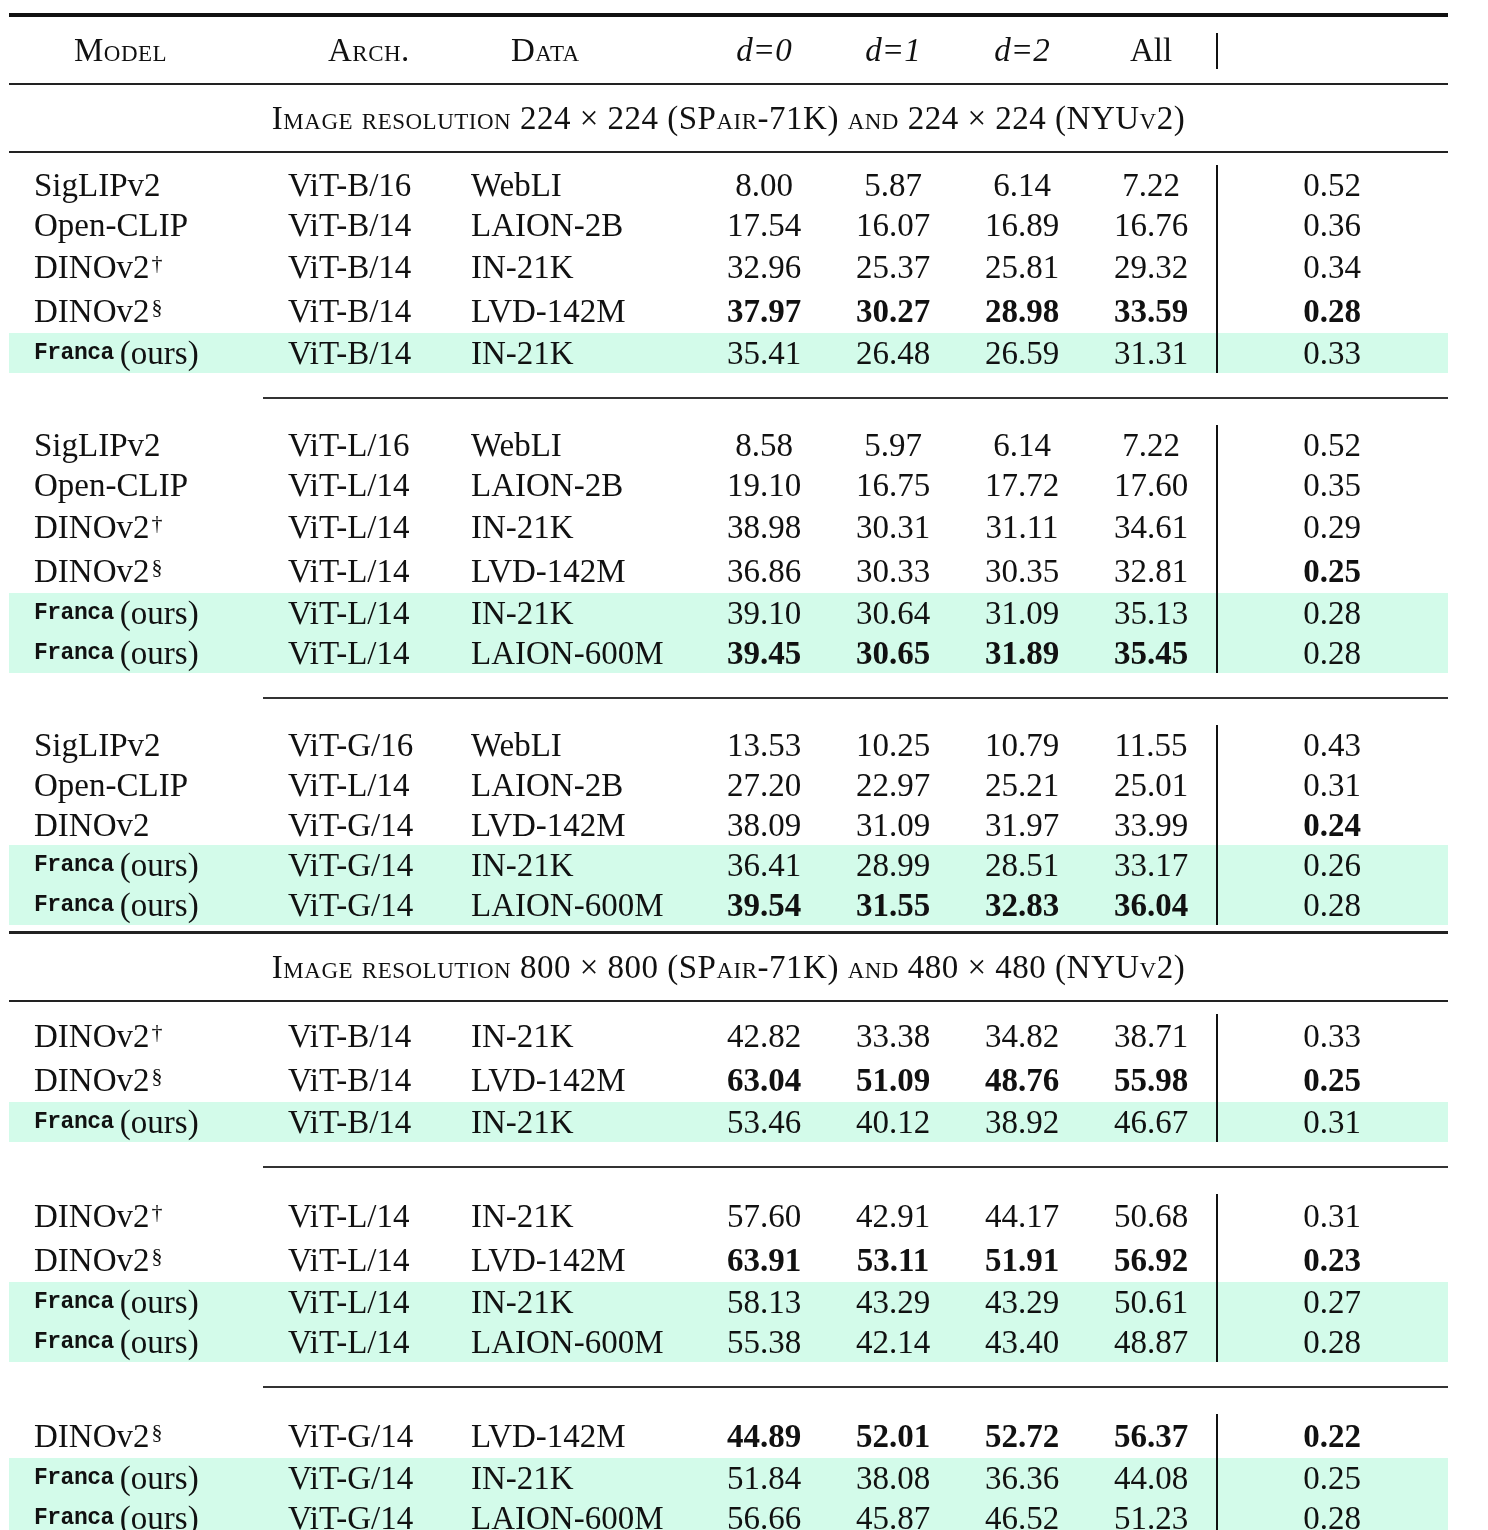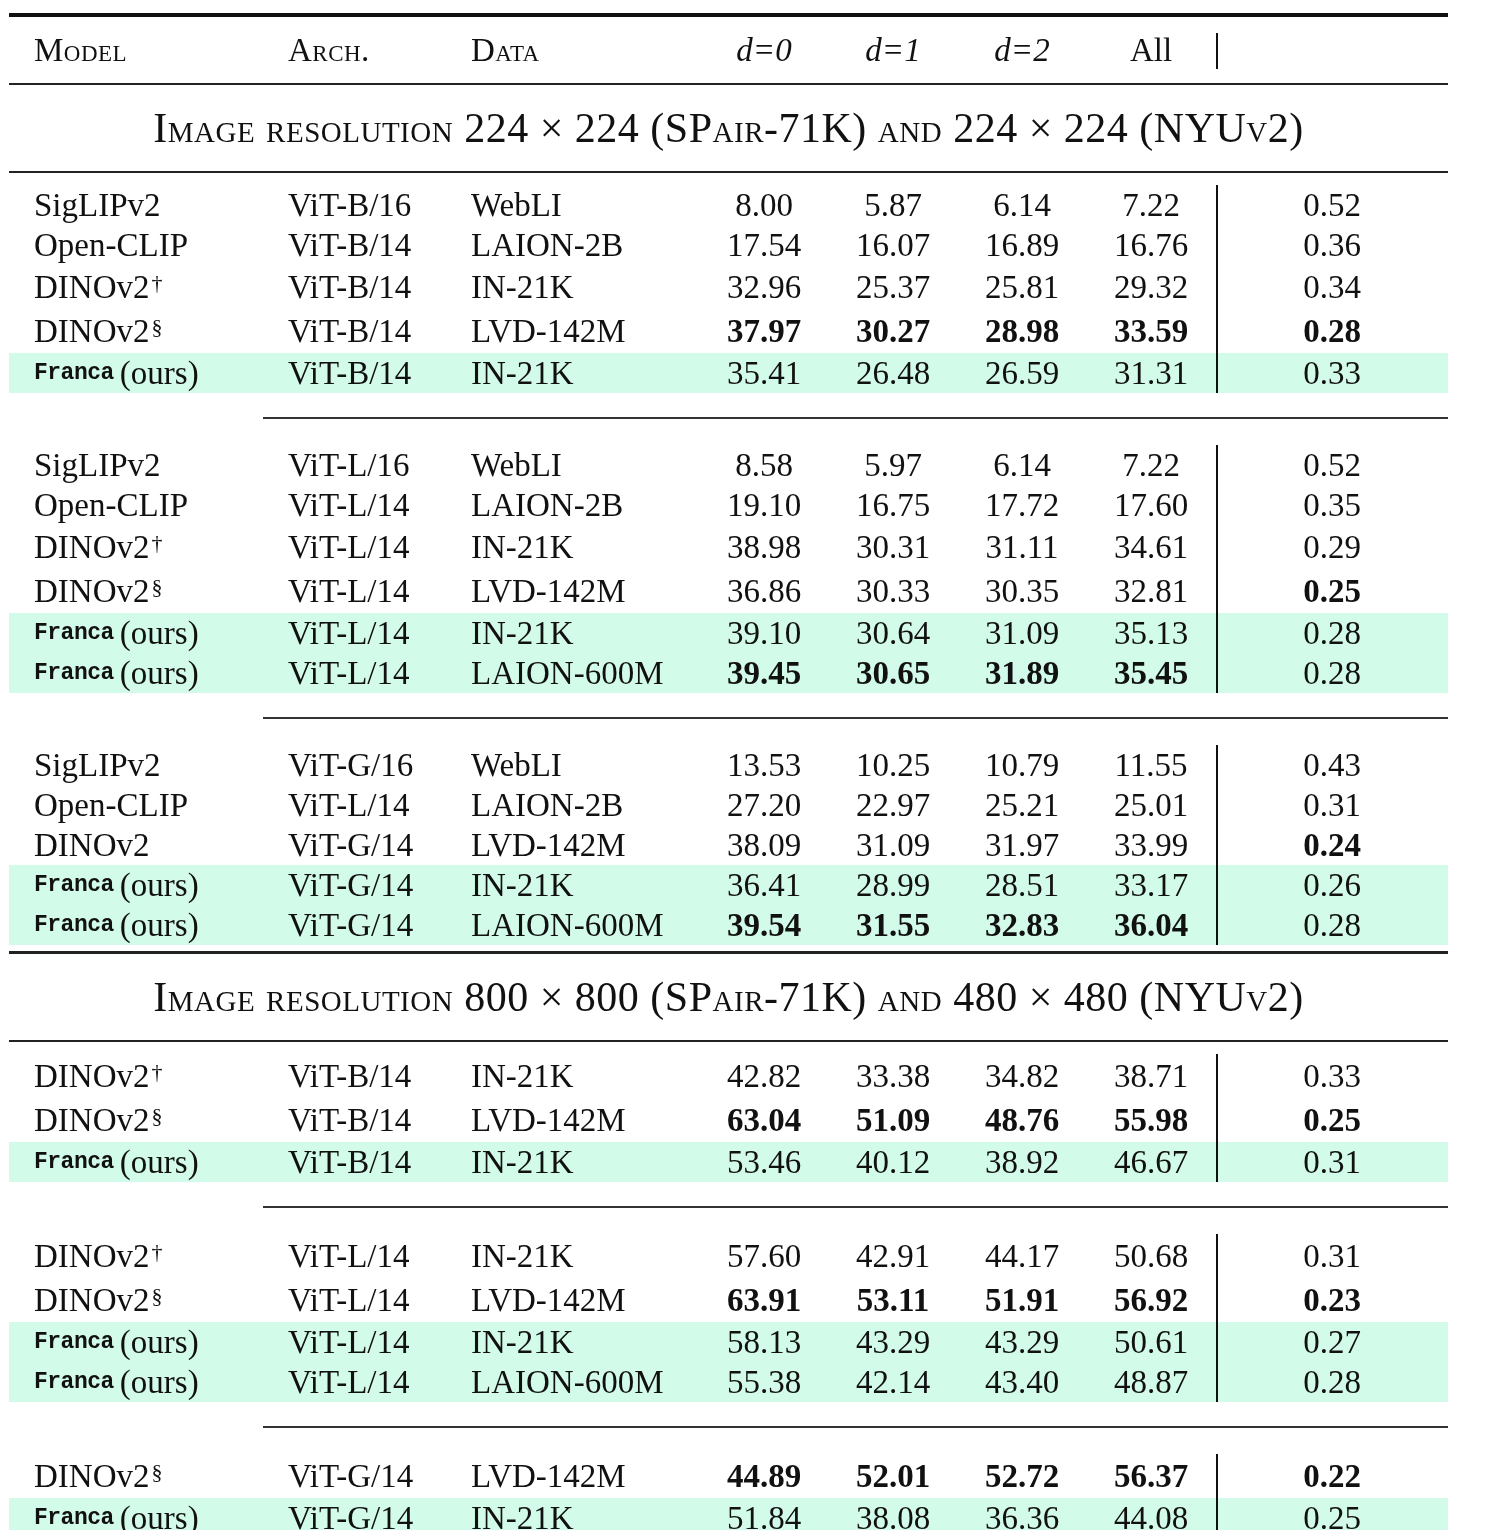--- a/index.html
+++ b/index.html
@@ -19,27 +19,27 @@
   .c-model { left: 25px; }
   .c-arch  { left: 279px; }
   .c-data  { left: 462px; }
   .c-n { justify-content: center; width: 110px; }
   .c-d0 { left: 700px; }
   .c-d1 { left: 829px; }
   .c-d2 { left: 958px; }
   .c-all { left: 1087px; }
   .c-si { left: 1264px; width: 118px; justify-content: center; }
   .vbar { position: absolute; left: 1207px; top: 0; bottom: 0; width: 2px; background: #111; }
-  .sc { font-variant: small-caps; letter-spacing: 0.5px; }
+  .sc { font-variant: small-caps; letter-spacing: 0.5px; margin-left: 40px; }
   .hdr .cell { font-size: 33px; }
   .it { font-style: italic; }
   .b { font-weight: bold; }
   .mono { font-family: "Liberation Mono", "DejaVu Sans Mono", monospace; font-weight: bold; font-size: 23px; letter-spacing: -0.5px; margin-right: 6px; }
   sup { font-size: 22px; position: relative; top: -4px; margin-left: 2px; }
-  .section { height: 86px; display: flex; align-items: center; justify-content: center; font-size: 42px; font-variant: small-caps; letter-spacing: 0.5px; text-align: right; }
+  .section { height: 66px; display: flex; align-items: center; justify-content: center; font-size: 33px; font-variant: small-caps; letter-spacing: 0.5px; text-align: right; }
   .gap { height: 24px; }
   .gap2 { height: 26px; }
   .block-pad { height: 12px; }
   .hdr .vbar { top: 16px; bottom: 14px; }
   .watermark { position: absolute; left: 1218px; top: 1486px; font-family: Liberation Serif, serif; font-size: 25px; color: rgba(170,170,170,0.75); white-space: nowrap; margin-top: 48px; }
 </style>
 </head>
 <body>
 
 <div class="tbl">

